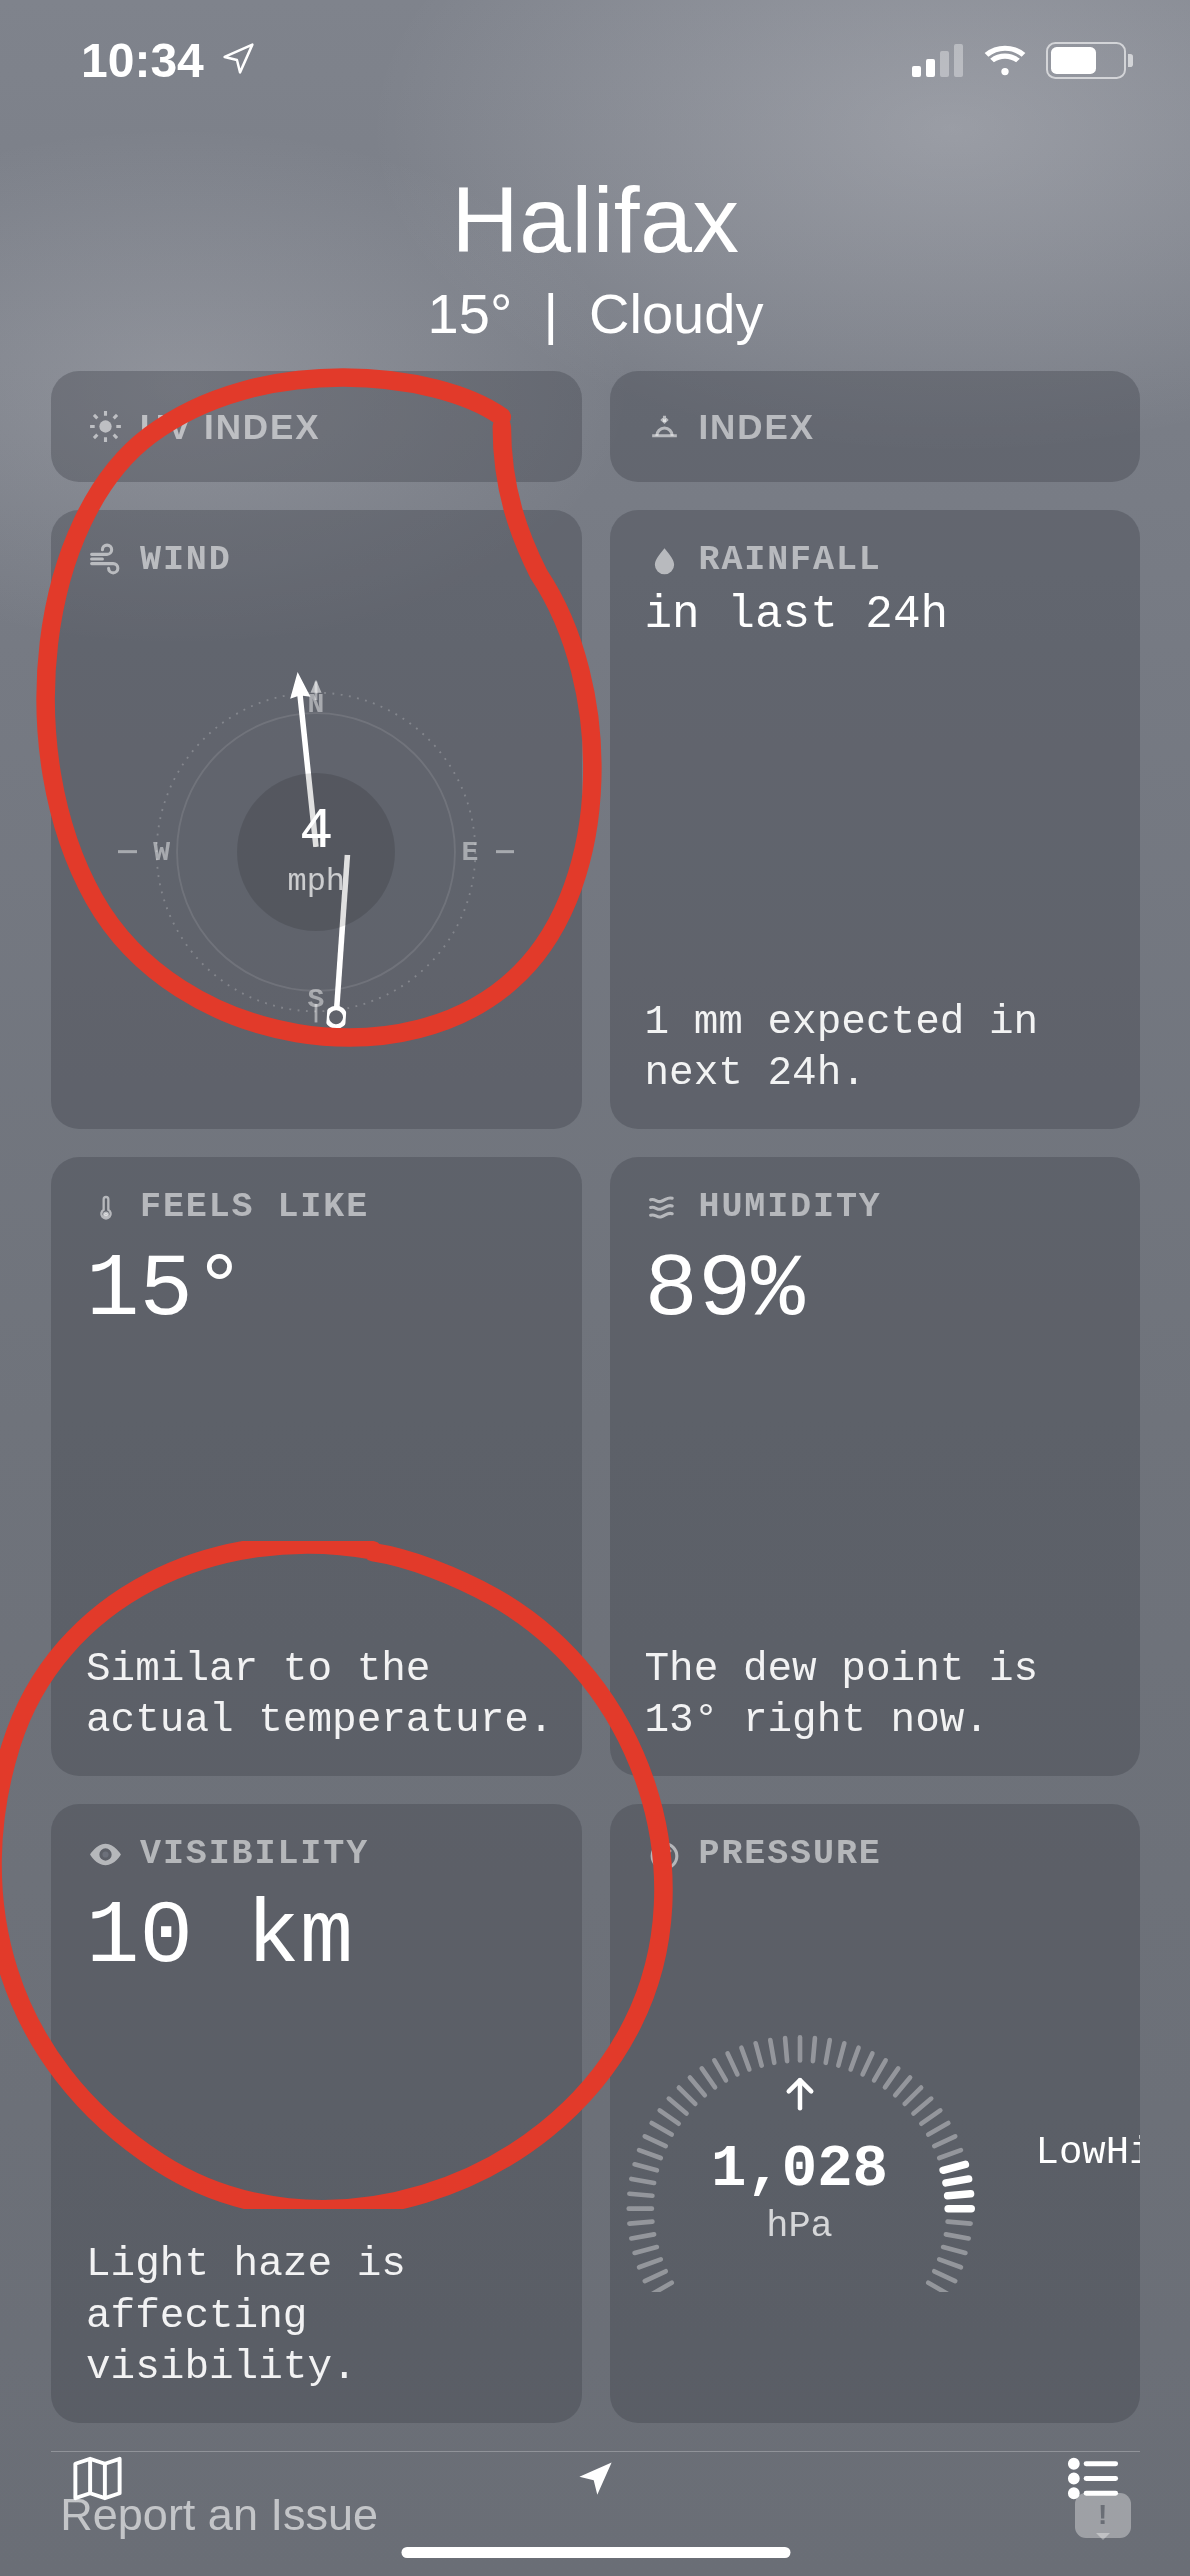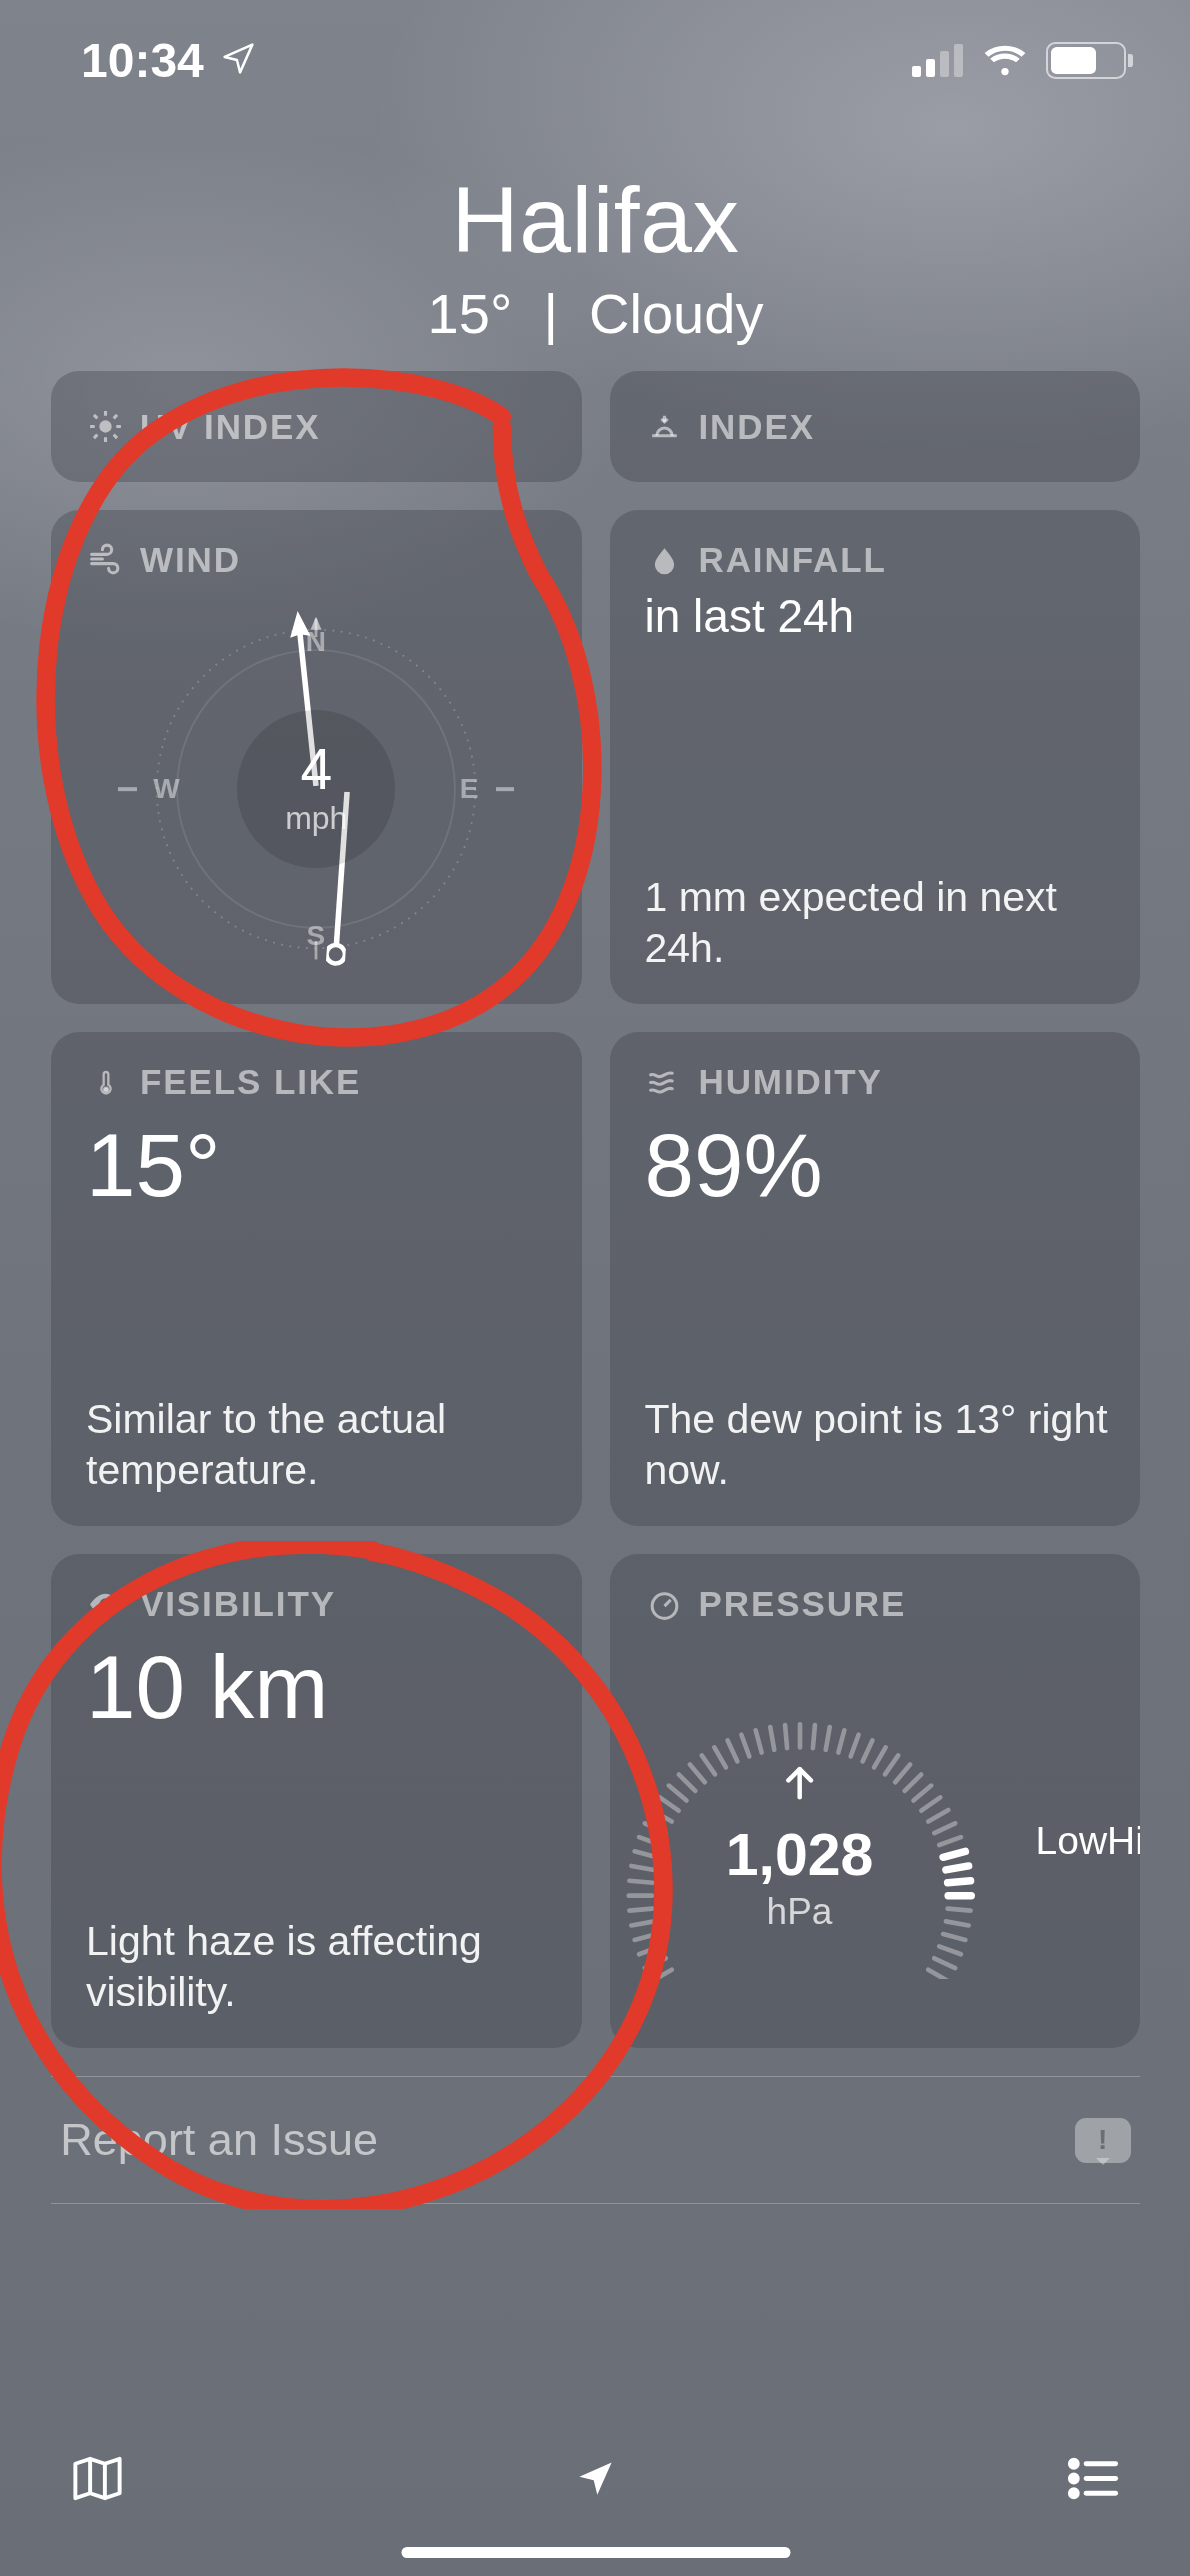--- a/index.html
+++ b/index.html
@@ -44,21 +44,21 @@
   .row { display:flex; gap: 28px; margin-bottom: 28px; }
   .card {
     flex: 1 1 0;
     background: rgba(60,64,72,0.35);
     border-radius: 28px;
     padding: 30px 35px 33px 35px;
     position: relative;
     overflow: hidden;
   }
   .card.short { height: 111px; padding-top: 0; padding-bottom:0; display:flex; align-items:center;}
-  .card.tall { height: 494px; }
+  .card.tall { height: 619px; font-family: Liberation Mono, monospace; }
   .card-head {
     display:flex; align-items:center; gap: 15px;
     color: rgba(255,255,255,0.55);
     font-size: 35px; font-weight: 600; letter-spacing: 1.9px;
   }
   .card-head .ic { width: 39px; height: 39px; display:flex; align-items:center; justify-content:center; }
   .big { font-size: 89px; font-weight: 400; margin-top: 18.5px; line-height:1; }
   .sub2 { font-size: 46px; font-weight: 500; margin-top: 9px; }
   .desc { position:absolute; left:35px; right:24px; bottom: 30px; font-size: 41px; color: rgba(255,255,255,0.92); line-height:1.25; }
 

